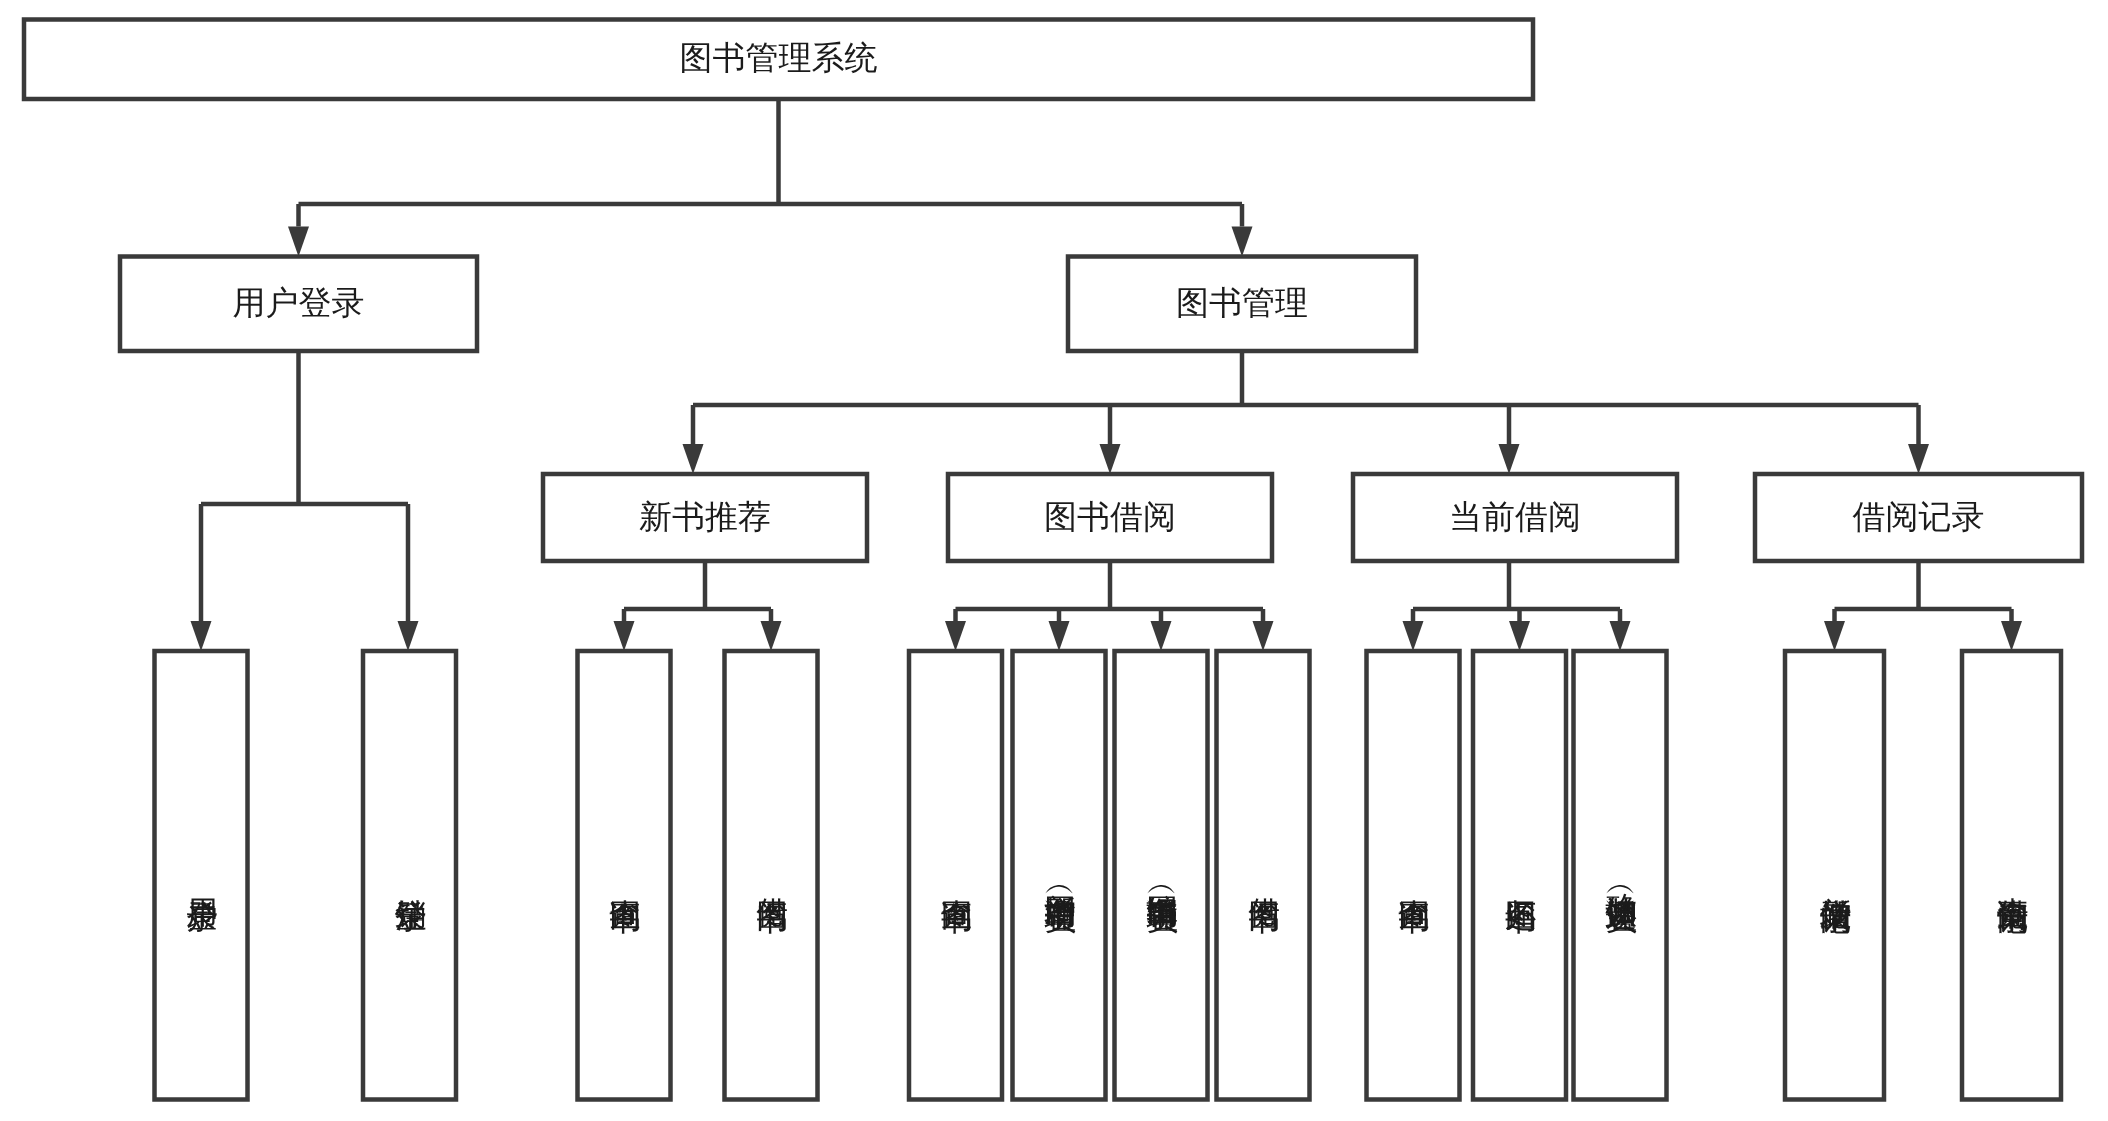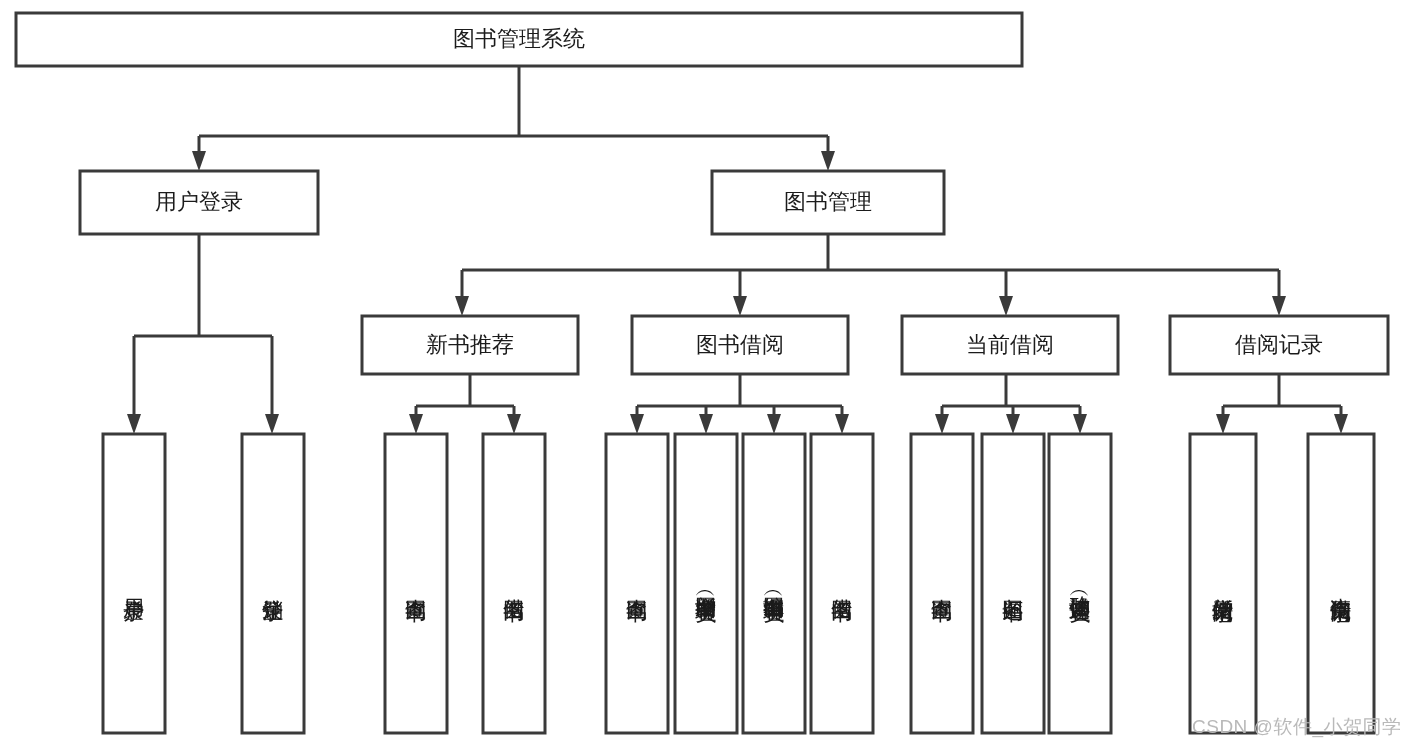--- a/index.html
+++ b/index.html
@@ -172,14 +172,13 @@
       <div class="node-label-v" style="left: 606px; top: 434px; width: 62px; height: 299px;">查询图书</div>
       <div class="node-label-v" style="left: 675px; top: 434px; width: 62px; height: 299px;">新增图书（管理员）</div>
       <div class="node-label-v" style="left: 743px; top: 434px; width: 62px; height: 299px;">编辑图书（管理员）</div>
       <div class="node-label-v" style="left: 811px; top: 434px; width: 62px; height: 299px;">借阅图书</div>
       <div class="node-label-v" style="left: 911px; top: 434px; width: 62px; height: 299px;">查询图书</div>
       <div class="node-label-v" style="left: 982px; top: 434px; width: 62px; height: 299px;">归还图书</div>
       <div class="node-label-v" style="left: 1049px; top: 434px; width: 62px; height: 299px;">确认归还（管理员）</div>
       <div class="node-label-v" style="left: 1190px; top: 434px; width: 66px; height: 299px;">新增借阅记录</div>
       <div class="node-label-v" style="left: 1308px; top: 434px; width: 66px; height: 299px;">查询借阅记录</div>
     </div>
-  <div class="watermark" style="left: 1192px; top: 714px;">CSDN @软件_小贺同学</div>
 </div>
 
 </body></html>

